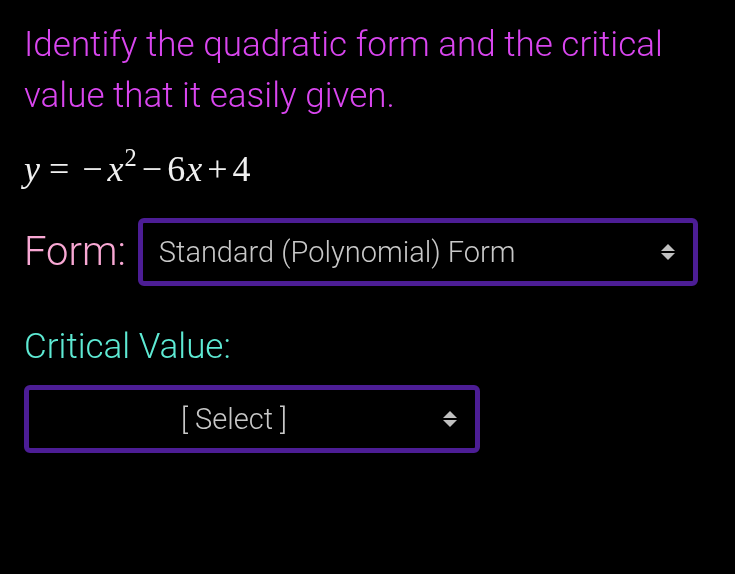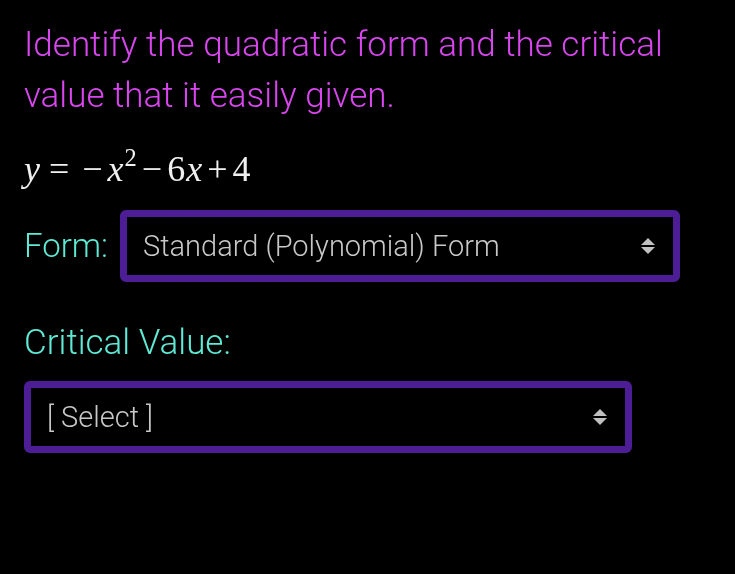--- a/index.html
+++ b/index.html
@@ -20,21 +20,21 @@
       font-size: 35px;
       line-height: 1.45;
       color: #d946ef;
       margin-bottom: 24px;
     }
     .equation {
       font-family: "Times New Roman", Times, serif;
       font-size: 36px;
       font-style: italic;
       color: #f0f0f0;
-      margin-bottom: 20px;
+      margin-bottom: 28px;
       letter-spacing: 1px;
     }
     .equation .minus {
       font-style: normal;
       margin: 0 4px;
     }
     .equation .plus {
       font-style: normal;
       margin: 0 4px;
     }
@@ -52,45 +52,46 @@
     .equation .num {
       font-style: normal;
     }
     .form-row {
       display: flex;
       align-items: center;
       margin-bottom: 40px;
       gap: 12px;
     }
     .label {
-      font-size: 33px;
-      color: #5eead4;
+      font-size: 40px;
+      color: #f9a8d4;
       font-weight: 300;
     }
     .label-block {
       font-size: 35px;
       color: #5eead4;
       font-weight: 300;
       margin-bottom: 18px;
     }
     .select-wrap {
       position: relative;
       display: inline-flex;
       align-items: center;
-      border: 7px solid #4c1d95;
+      border: 5px solid #4c1d95;
       border-radius: 6px;
       background: #000;
       padding: 12px 52px 12px 16px;
       min-height: 58px;
     }
     .select-wrap.wide {
       width: 560px;
     }
     .select-wrap.narrow {
-      width: 608px;
+      width: 456px;
+      justify-content: center;
     }
     .select-text {
       font-size: 29px;
       color: #c8c8c8;
       font-weight: 300;
     }
     .chevrons {
       position: absolute;
       right: 16px;
       top: 50%;

